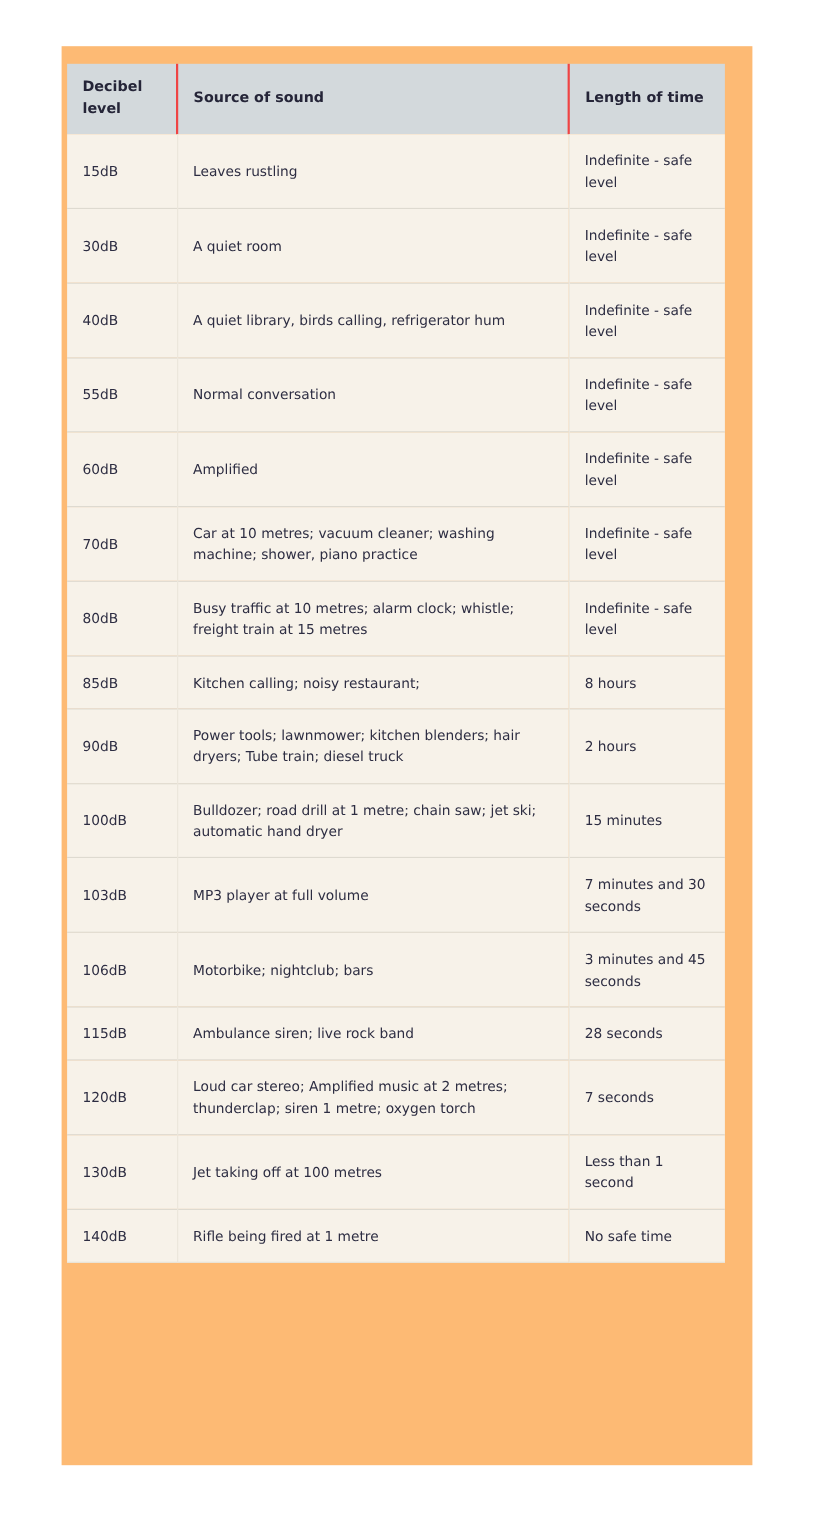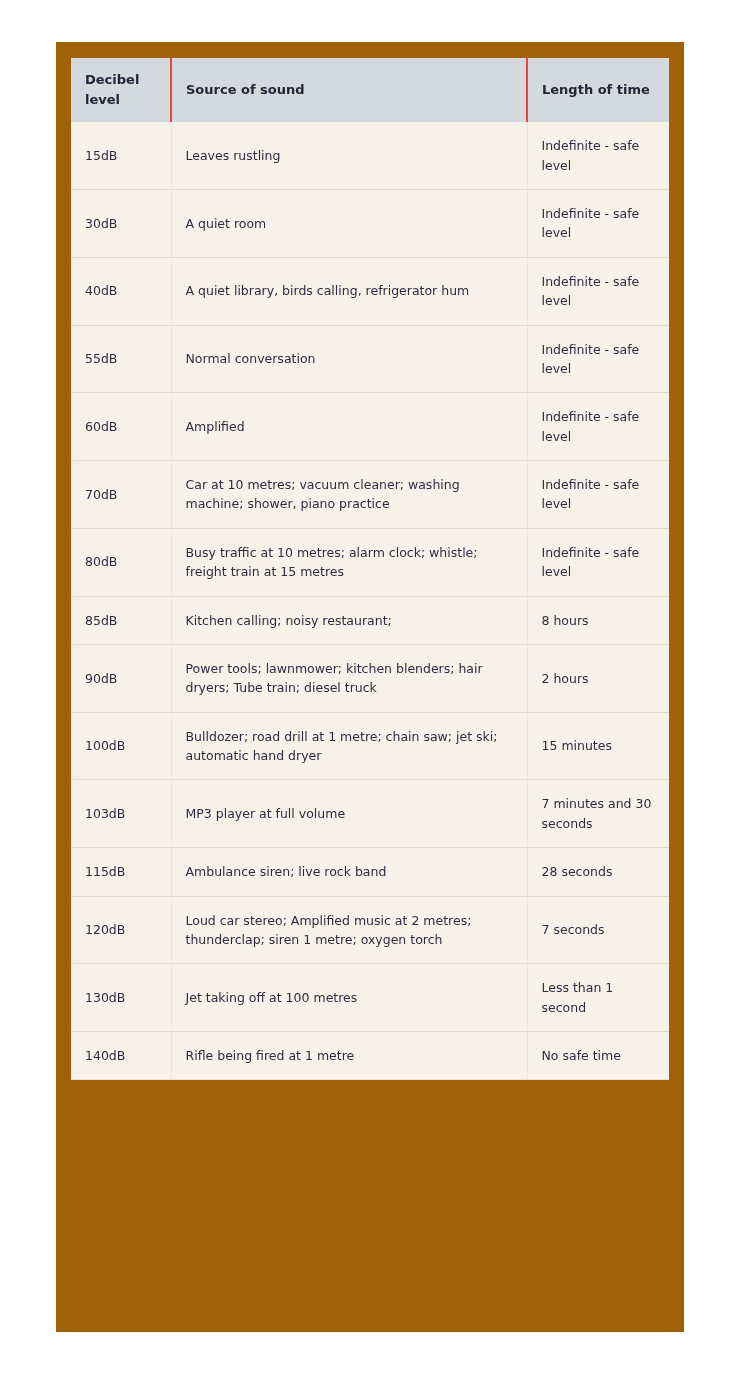--- a/index.html
+++ b/index.html
@@ -14,23 +14,23 @@
     height: 1380px;
     background: #ffffff;
     overflow: hidden;
   }
   .card {
     position: absolute;
     left: 56px;
     top: 42px;
     width: 628px;
     min-height: 1290px;
-    background: #a16207;
+    background: #fdba74;
     box-sizing: border-box;
-    padding: 16px 15px;
+    padding: 16px 5px;
   }
   table.sound-table {
     width: 598px;
     border-collapse: collapse;
     table-layout: fixed;
     color: #2d2d42;
     font-size: 12.5px;
     line-height: 1.55;
   }
   table.sound-table col.c-level  { width: 100px; }
@@ -138,20 +138,25 @@
     <td>Bulldozer; road drill at 1 metre; chain saw; jet ski; automatic hand dryer</td>
     <td>15 minutes</td>
   </tr>
 
   <tr>
     <td>103dB</td>
     <td>MP3 player at full volume</td>
     <td>7 minutes and 30 seconds</td>
   </tr>
 
+  <tr>
+    <td>106dB</td>
+    <td>Motorbike; nightclub; bars</td>
+    <td>3 minutes and 45 seconds</td>
+  </tr>
 
 
   <tr>
     <td>115dB</td>
     <td>Ambulance siren; live rock band</td>
     <td>28 seconds</td>
   </tr>
 
   <tr>
     <td>120dB</td>

